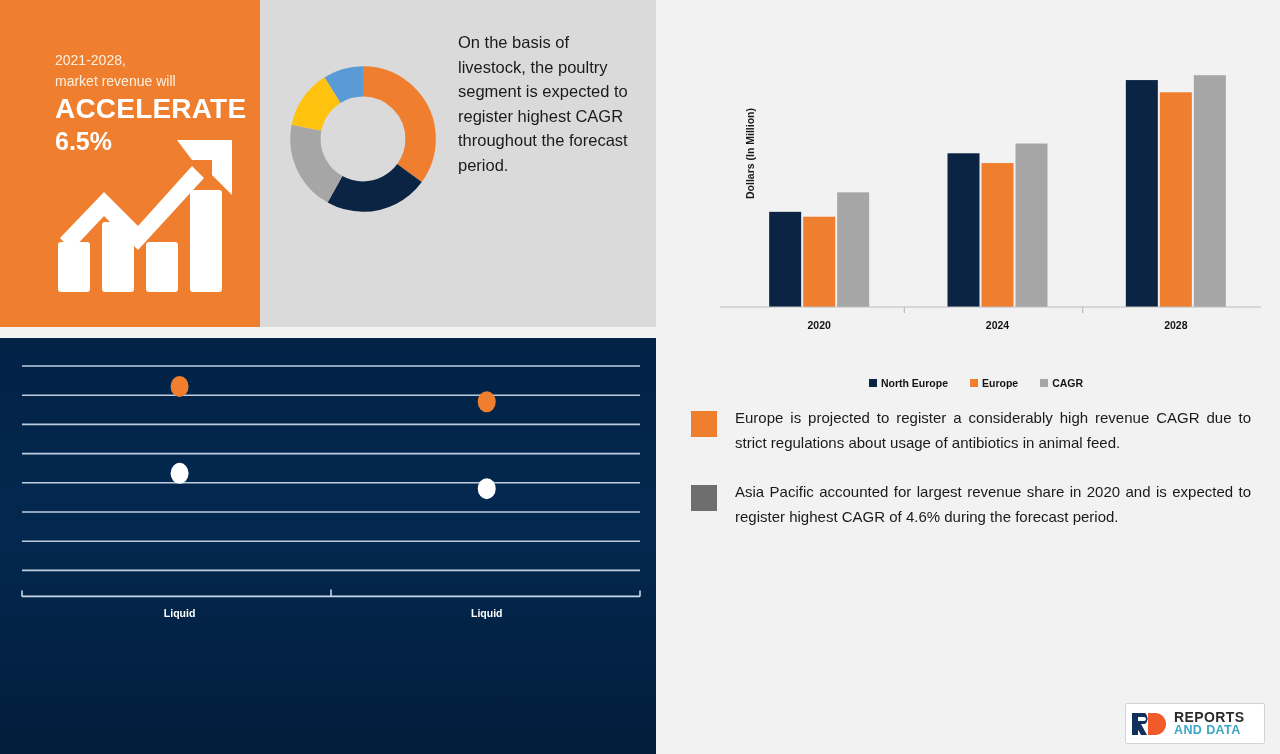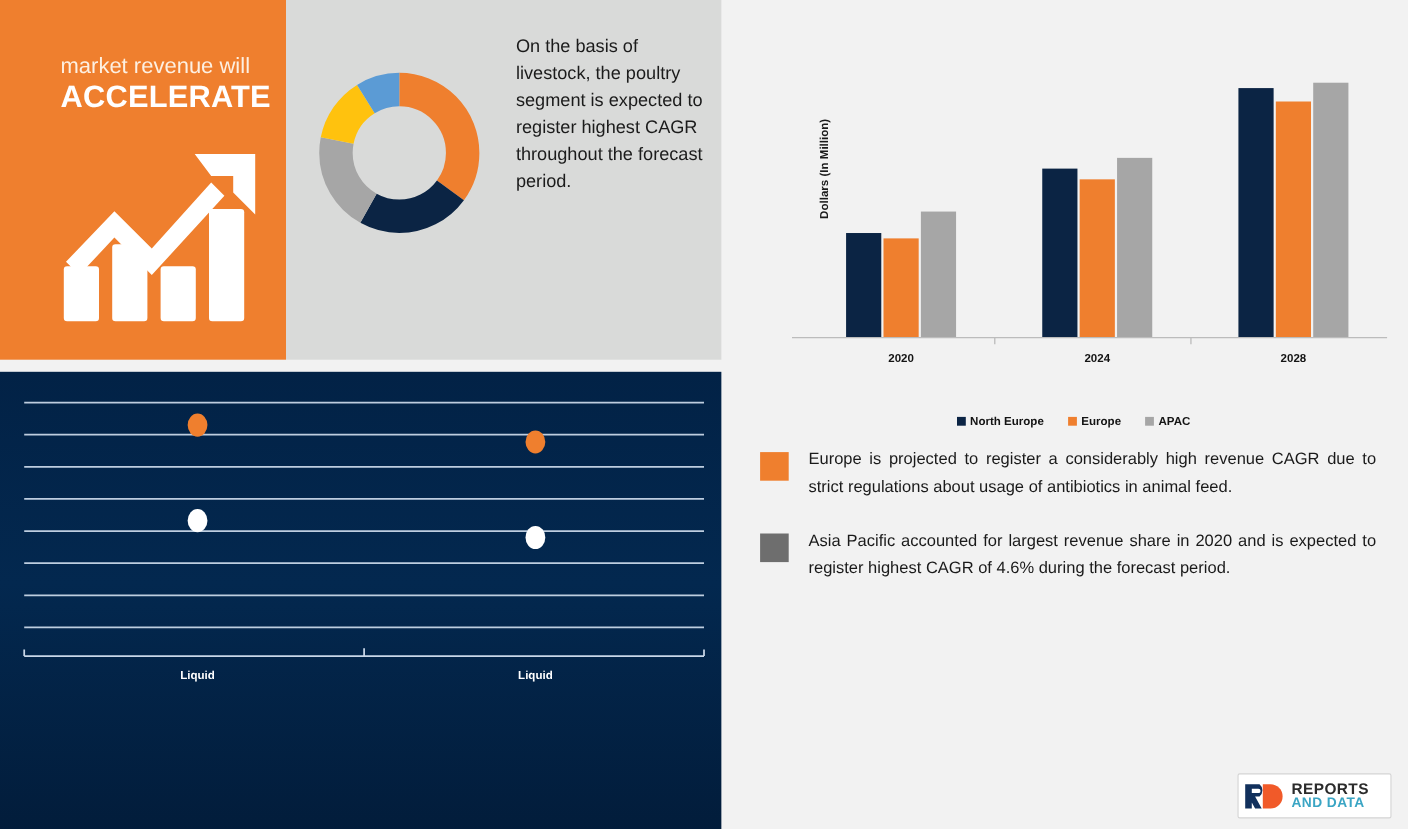--- a/index.html
+++ b/index.html
@@ -11,36 +11,36 @@
   }
   #root { position: relative; width: 1280px; height: 754px; }
 
   
   .cagr-panel {
     position: absolute; left: 0; top: 0; width: 260px; height: 327px;
     background: #ef7f2e; overflow: hidden;
   }
   .cagr-text { position: absolute; left: 55px; top: 50px; color: #fff; }
   .cagr-years { font-size: 14px; line-height: 21px; color: #fdf0e2; }
-  .cagr-sub1  { font-size: 20px; line-height: 21px; color: #fdf0e2; }
+  .cagr-sub1  { font-size: 14px; line-height: 21px; color: #fdf0e2; }
   .cagr-big   { font-size: 28px; font-weight: bold; letter-spacing: .2px;
                 line-height: 34px; color: #ffffff; }
   .cagr-sub2  { font-size: 14px; line-height: 22px; color: #fdf0e2; }
   .cagr-pct   { font-size: 25px; font-weight: bold; line-height: 30px; color: #ffffff; }
   .cagr-art   { position: absolute; left: 42px; top: 130px; width: 200px; height: 165px; }
 
   
   .donut-panel {
     position: absolute; left: 260px; top: 0; width: 396px; height: 327px;
     background: #d9dad9;
   }
   .donut-wrap { position: absolute; left: 27px; top: 63px; width: 152px; height: 152px; }
   .donut-note {
     position: absolute; left: 198px; top: 30px; width: 175px;
-    font-size: 16.5px; line-height: 24.6px; color: #1b1b1b; margin-left: 11px;
+    font-size: 16.5px; line-height: 24.6px; color: #1b1b1b;
   }
 
   
   .dot-panel {
     position: absolute; left: 0; top: 338px; width: 656px; height: 427px;
     background: linear-gradient(180deg,#022246 0%,#03284f 45%,#021c3a 100%);
     overflow: hidden;
   }
   .dot-chart { position: absolute; left: 0; top: 0; width: 656px; height: 285px; }
 
@@ -80,22 +80,24 @@
   .logo-l1 { font-size: 14px; font-weight: bold; color: #2b2b2b; letter-spacing: .4px; }
   .logo-l2 { font-size: 12.5px; font-weight: bold; color: #3aa5c4; letter-spacing: .4px; }
 </style>
 </head>
 <body>
 
 <div id="root">
 
   <div class="cagr-panel">
     <div class="cagr-text">
+      <div class="cagr-years">2021-2028,</div>
       <div class="cagr-sub1">market revenue will</div>
       <div class="cagr-big">ACCELERATE</div>
+      <div class="cagr-pct">6.5%</div>
     </div>
     <svg class="cagr-art" viewBox="0 0 200 165">
       <g fill="#ffffff">
         <path d="M18 108 L62 62 L96 96 L150 36 L162 48 L96 120 L62 86 L30 120 Z"></path>
         <path d="M135 10 L190 10 L190 65 L170 45 L170 30 L150 30 Z"></path>
         <rect x="16" y="112" width="32" height="50" rx="3"></rect>
         <rect x="60" y="92" width="32" height="70" rx="3"></rect>
         <rect x="104" y="112" width="32" height="50" rx="3"></rect>
         <rect x="148" y="60" width="32" height="102" rx="3"></rect>
       </g>
@@ -179,21 +181,21 @@
         <div class="li">
           <span class="lg-sq" style="background:#0b2444"></span>
           <span>North Europe</span>
         </div>
         <div class="li">
           <span class="lg-sq" style="background:#ef7f2e"></span>
           <span>Europe</span>
         </div>
         <div class="li">
           <span class="lg-sq" style="background:#a6a6a6"></span>
-          <span>APAC</span>
+          <span>CAGR</span>
         </div>
       </div>
     </div>
 
     <div class="bullets" id="bullets">
         <div class="bullet">
           <span class="bullet-sq" style="background: rgb(239, 127, 46);"></span>
           <div class="bullet-tx"> Europe is projected to register a considerably high revenue CAGR due to strict regulations about usage of antibiotics in animal feed.</div>
         </div>
         <div class="bullet">

